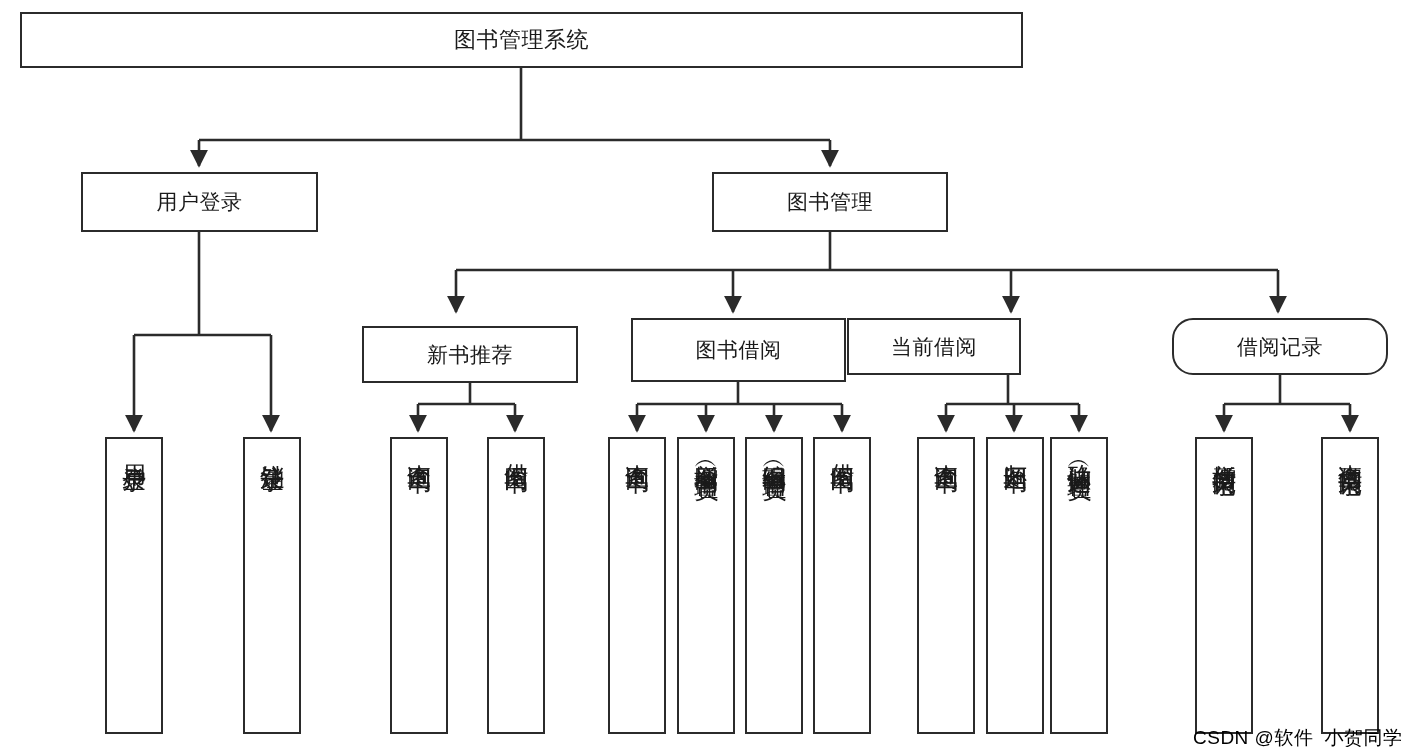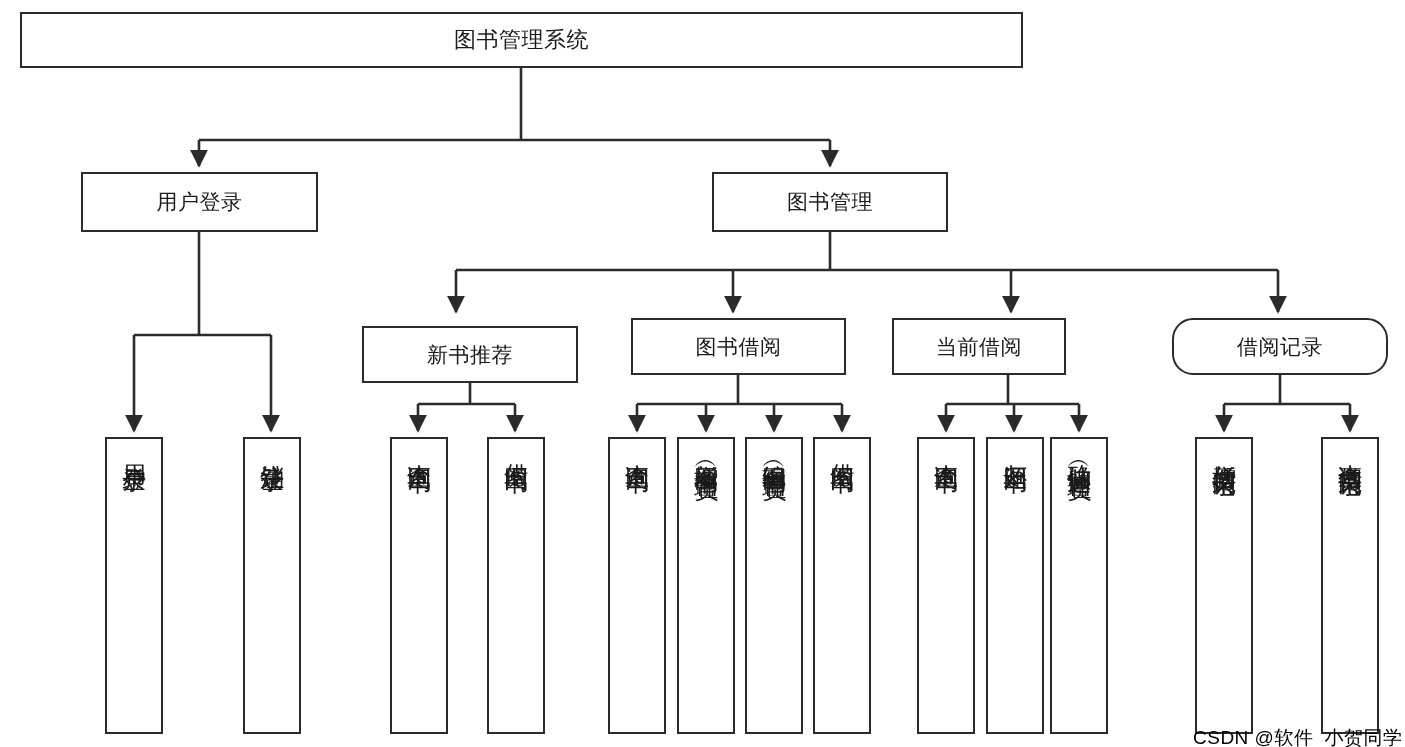--- a/index.html
+++ b/index.html
@@ -134,24 +134,24 @@
   <div class="node horizontal" style="left:81px; top:172px; width:237px; height:60px;">
     <span class="label">用户登录</span>
   </div>
   <div class="node horizontal" style="left:712px; top:172px; width:236px; height:60px;align-items:center;">
     <span class="label">图书管理</span>
   </div>
 
   <div class="node horizontal" style="left:362px; top:318px; width:216px; height:57px;margin-top:8px;">
     <span class="label">新书推荐</span>
   </div>
-  <div class="node horizontal" style="left:631px; top:318px; width:215px; height:57px;">
+  <div class="node horizontal" style="left:631px; top:318px; width:215px; height:64px;">
     <span class="label">图书借阅</span>
   </div>
-  <div class="node horizontal" style="left:892px; top:318px; width:174px; height:57px;">
+  <div class="node horizontal" style="left:847px; top:318px; width:174px; height:57px;">
     <span class="label">当前借阅</span>
   </div>
   <div class="node horizontal" style="left:1172px; top:318px; width:216px; height:57px;border-radius:21px;">
     <span class="label">借阅记录</span>
   </div>
 
   <div class="node vertical" style="left:105px; top:437px; width:58px; height:297px;">
     <span class="label">用户登录</span>
   </div>
   <div class="node vertical" style="left:243px; top:437px; width:58px; height:297px;">

